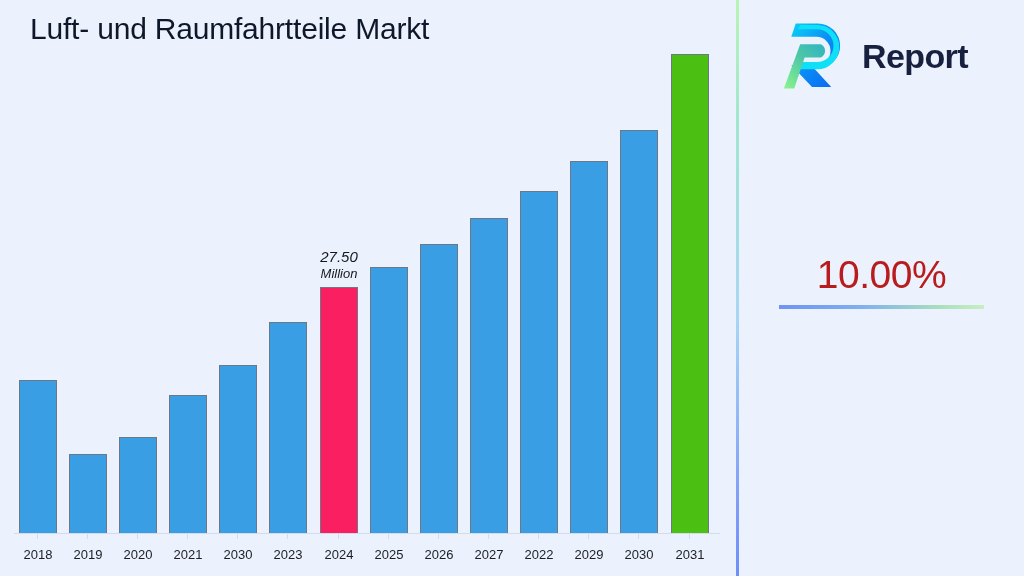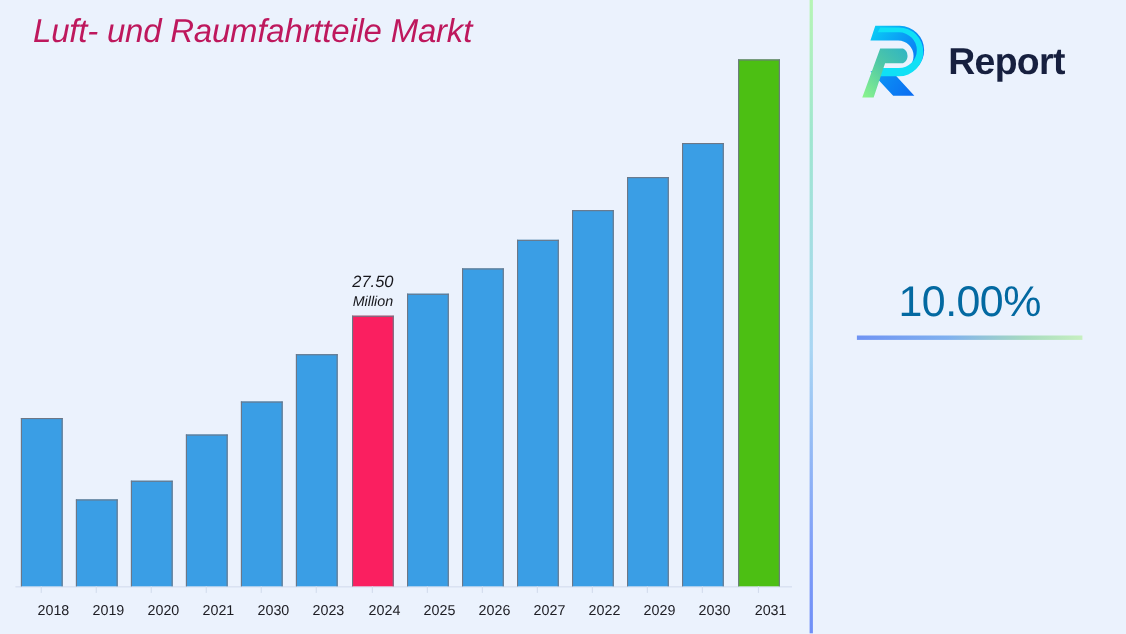--- a/index.html
+++ b/index.html
@@ -19,24 +19,23 @@
     position: absolute;
     left: 0; top: 0;
     width: 736px; height: 576px;
   }
 
   #page-title {
     position: absolute;
     left: 30px; top: 12px;
     font-size: 30px;
     font-weight: 400;
-    color: #be185d;
+    color: #0f172a;
     letter-spacing: -0.2px;
     white-space: nowrap;
-    font-style: italic;
   }
 
   #plot-area {
     position: absolute;
     left: 0; top: 0;
     width: 736px; height: 576px;
   }
 
   #axis-line {
     position: absolute;
@@ -71,21 +70,21 @@
     width: 1px;
     height: 6px;
     background: #d3dced;
   }
 
   .bar-label {
     position: absolute;
     left: -6px;
     bottom: -29px;
     width: 50px;
-    text-align: right;
+    text-align: center;
     font-size: 13px;
     color: #1d1d23;
   }
 
   .value-label {
     position: absolute;
     left: -23px;
     width: 84px;
     text-align: center;
     font-size: 15px;
@@ -136,21 +135,21 @@
   }
 
   #cagr-block {
     position: absolute;
     left: 0; top: 253px;
     width: 285px;
     text-align: center;
   }
   #cagr-value {
     font-size: 39px;
-    color: #0369a1;
+    color: #b91c1c;
     letter-spacing: -0.5px;
   }
   #cagr-rule {
     width: 205px;
     height: 4px;
     margin: 8px auto 7px auto;
     background: linear-gradient(to right, #6f93f3 0%, #7fb0ef 40%, #a7dbbf 75%, #c7f0c0 100%);
   }
   #cagr-caption {
     font-size: 19px;

